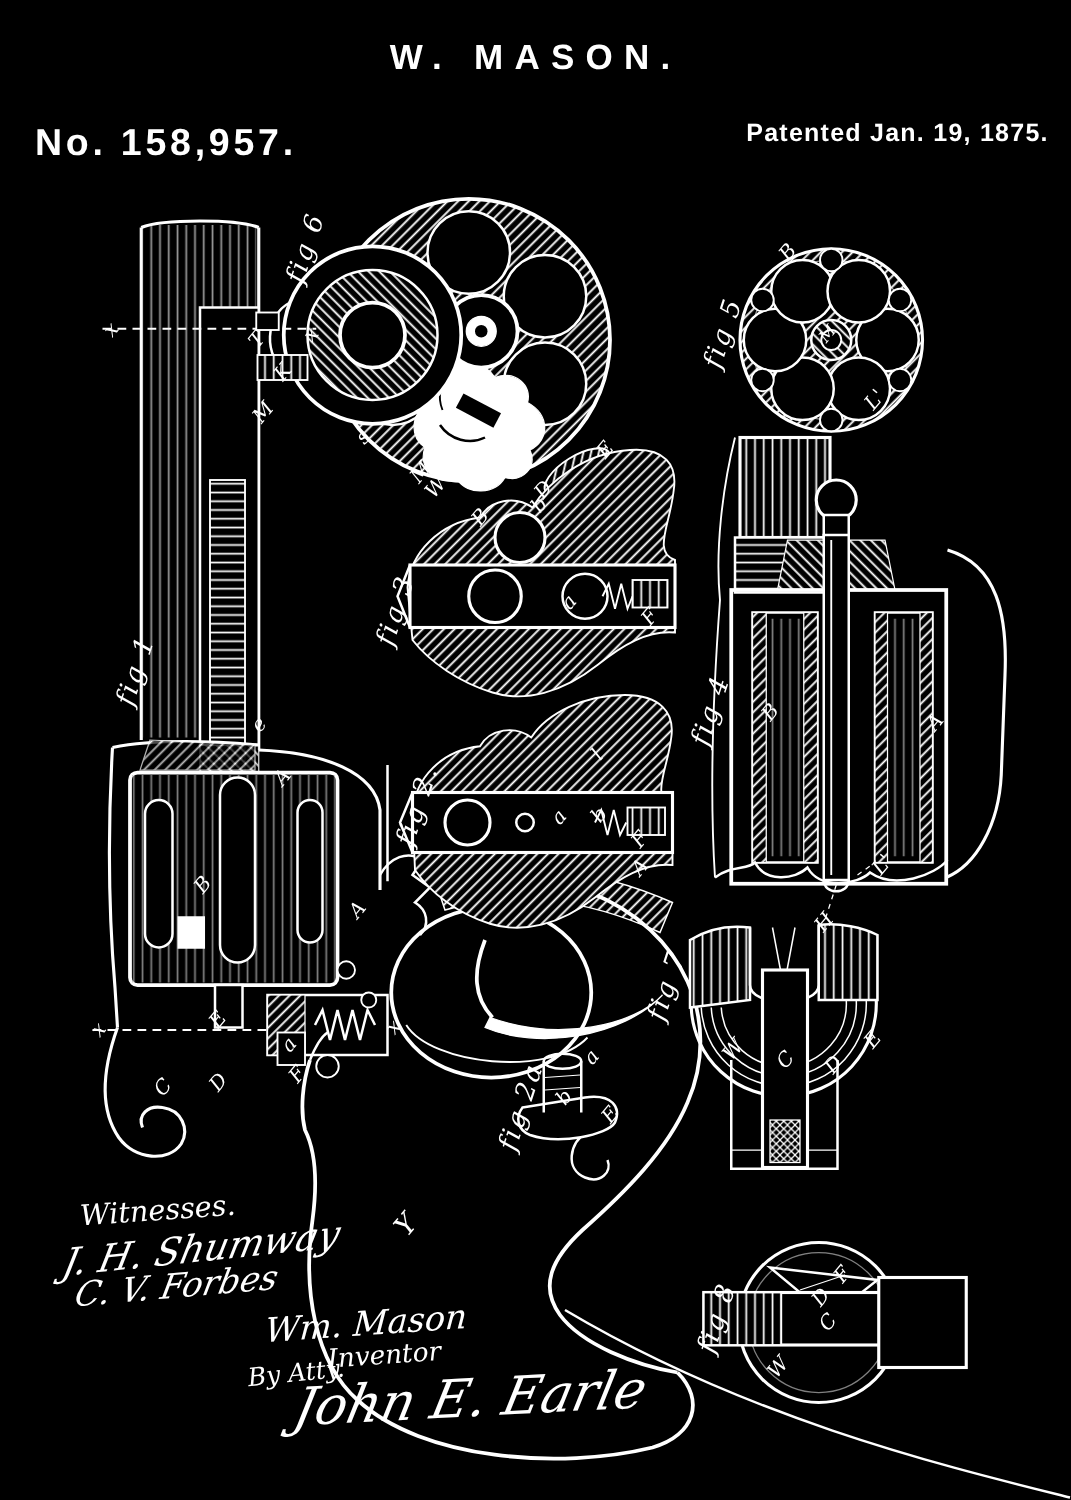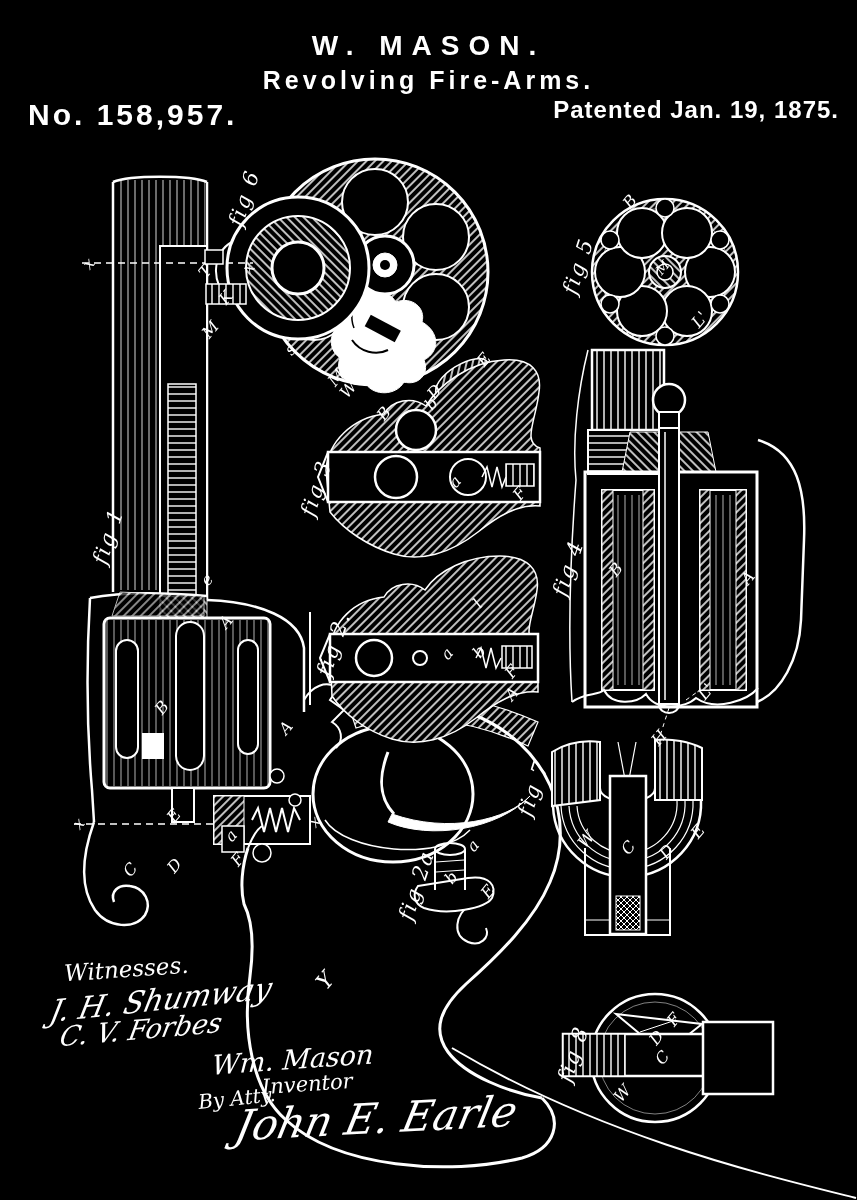--- a/index.html
+++ b/index.html
@@ -4,21 +4,21 @@
 <style>
   html,body{margin:0;padding:0;background:#000;}
   .poster{position:relative;width:857px;height:1200px;background:#000;overflow:hidden;
           font-family:"Liberation Sans",sans-serif;color:#fff;}
   
   .hdr-name{position:absolute;top:30px;left:0;width:100%;text-align:center;
             font-weight:bold;font-size:28px;letter-spacing:9px;}
   .hdr-title{position:absolute;top:66px;left:0;width:100%;text-align:center;
              font-weight:bold;font-size:25px;letter-spacing:4px;}
   .hdr-no{position:absolute;top:98px;left:28px;font-weight:bold;font-size:30px;letter-spacing:3px;}
-  .hdr-date{position:absolute;top:96px;right:18px;font-weight:bold;font-size:24px;letter-spacing:1px;}
+  .hdr-date{position:absolute;top:96px;right:18px;font-weight:bold;font-size:20px;letter-spacing:1px;}
   
   .fl{position:absolute;font-family:"DejaVu Serif",serif;font-style:italic;font-size:21px;
       letter-spacing:2px;transform:rotate(-72deg);transform-origin:left top;white-space:nowrap;}
   
   .pl{position:absolute;font-family:"DejaVu Serif",serif;font-style:italic;font-size:16px;
       transform:rotate(-50deg);transform-origin:center;white-space:nowrap;}
   
   .scr{position:absolute;font-family:"DejaVu Serif",serif;font-style:italic;white-space:nowrap;}
   svg{position:absolute;left:0;top:0;}
 </style>
@@ -238,21 +238,20 @@
 
     <g stroke="#fff" fill="none">
       <path d="M418,886 L468,878 C490,875 497,886 492,898 C486,908 448,916 424,908 C414,904 412,894 418,886 Z" fill="#000" stroke-width="2"></path>
       <path d="M435,849 L435,890 M465,849 L465,890" stroke-width="2"></path>
       <ellipse cx="450" cy="849" rx="15" ry="6" stroke-width="2"></ellipse>
       <path d="M436,862 L464,860 M436,872 L464,870" stroke-width="1"></path>
     </g>
   </svg>
 
   <div class="hdr-name">W. MASON.</div>
-  <div class="hdr-title">Revolving Fire-Arms.</div>
   <div class="hdr-no">No. 158,957.</div>
   <div class="hdr-date">Patented Jan. 19, 1875.</div>
 
   <span class="fl" style="left:88px;top:560px">fig 1</span>
   <span class="fl" style="left:224px;top:222px">fig 6</span>
   <span class="fl" style="left:558px;top:290px">fig 5</span>
   <span class="fl" style="left:296px;top:512px">fig 3</span>
   <span class="fl" style="left:312px;top:672px">fig 2.</span>
   <span class="fl" style="left:548px;top:592px">fig 4</span>
   <span class="fl" style="left:513px;top:812px">fig 7</span>

